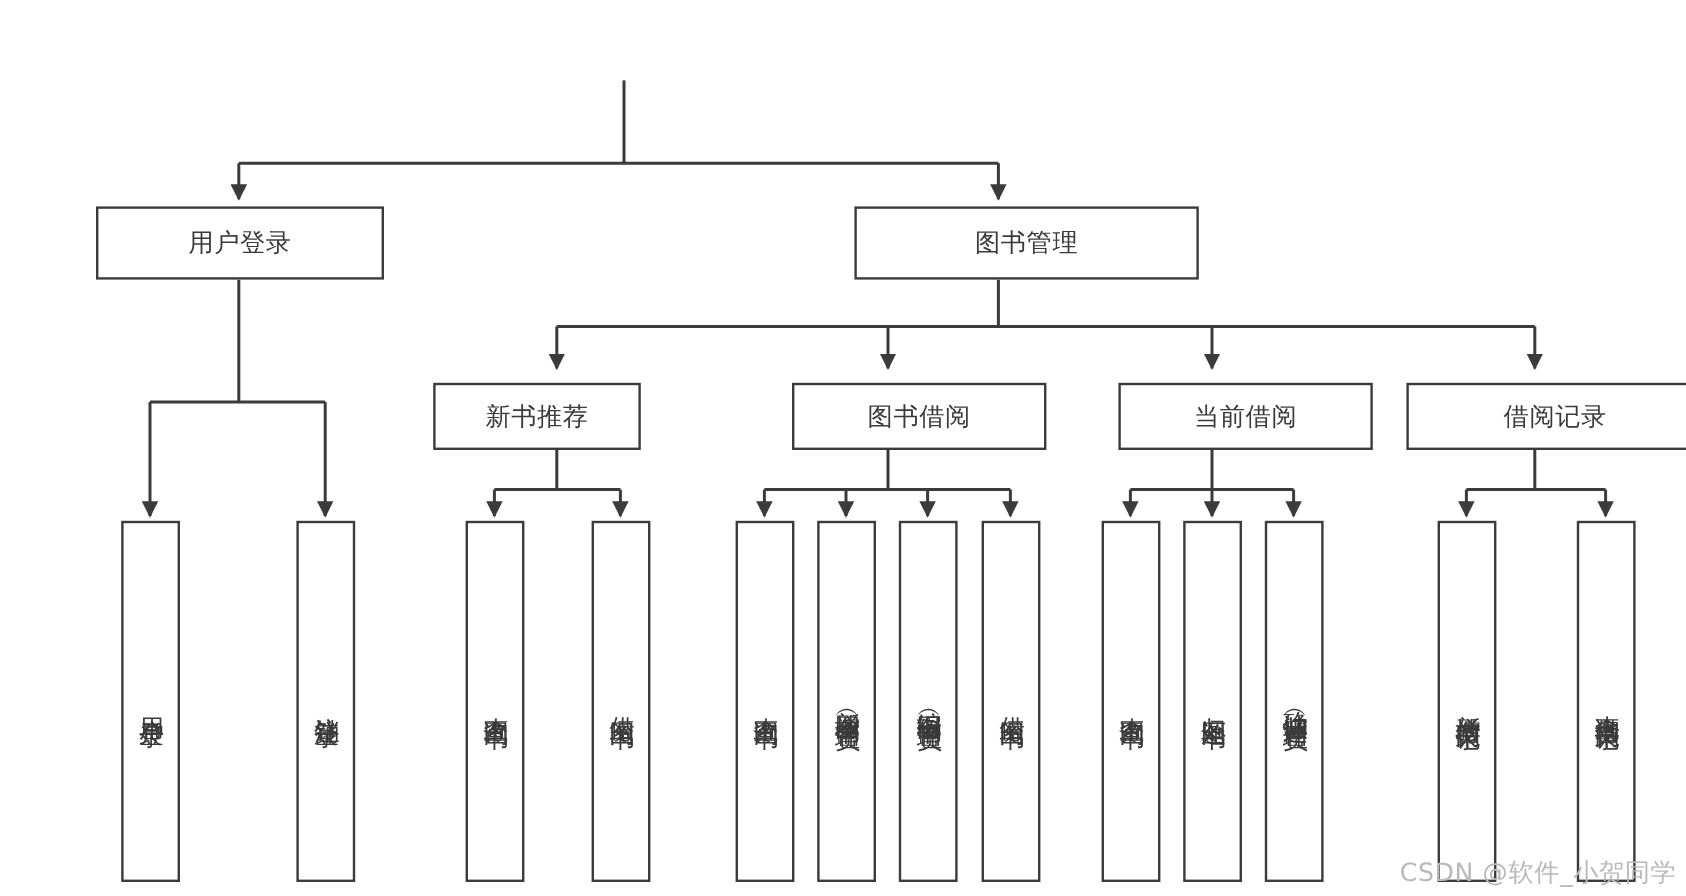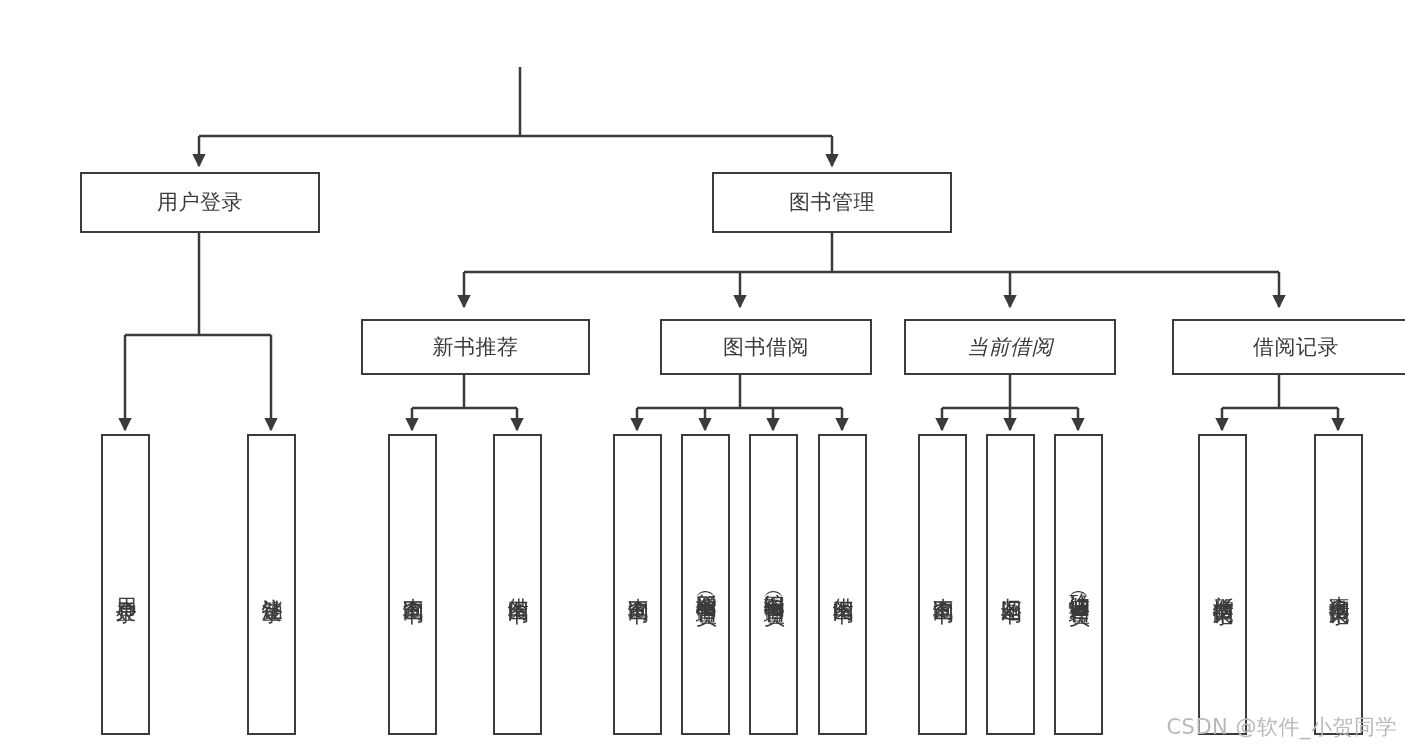--- a/index.html
+++ b/index.html
@@ -124,31 +124,31 @@
       <path d="M 1222 408 L 1338 408"></path>
       <path d="M 1222 408 L 1222 430" marker-end="url(#arrow)"></path>
       <path d="M 1338 408 L 1338 430" marker-end="url(#arrow)"></path>
     </g>
   </svg>
 
 
   <div class="node" style="left:80px; top:172px; width:240px; height:61px;">
     <span class="label">用户登录</span>
   </div>
-  <div class="node" style="left:712px; top:172px; width:240px; height:61px;">
+  <div class="node" style="left:712px; top:172px; width:287px; height:61px;">
     <span class="label">图书管理</span>
   </div>
 
-  <div class="node" style="left:361px; top:319px; width:229px; height:56px;">
+  <div class="node" style="left:361px; top:319px; width:173px; height:56px;">
     <span class="label">新书推荐</span>
   </div>
   <div class="node" style="left:660px; top:319px; width:212px; height:56px;">
     <span class="label">图书借阅</span>
   </div>
-  <div class="node" style="left:904px; top:319px; width:212px; height:56px;font-style:italic;">
+  <div class="node" style="left:932px; top:319px; width:212px; height:56px;">
     <span class="label">当前借阅</span>
   </div>
   <div class="node" style="left:1172px; top:319px; width:248px; height:56px;">
     <span class="label">借阅记录</span>
   </div>
 
   <div class="node leaf" style="left:101px; top:434px; width:49px; height:301px;">
     <span class="label">用户登录</span>
   </div>
   <div class="node leaf" style="left:247px; top:434px; width:49px; height:301px;">

